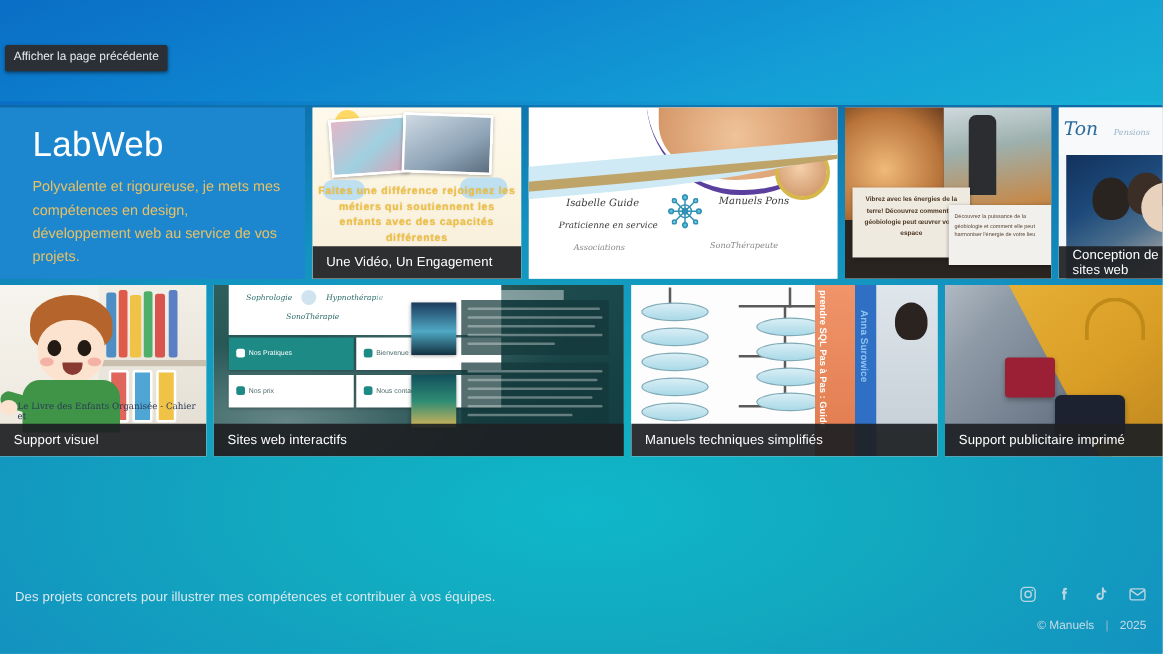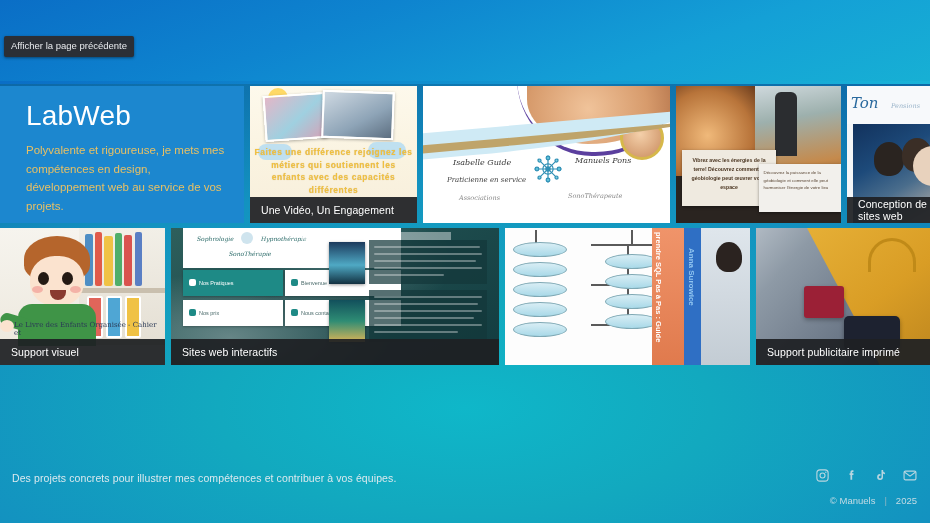--- a/index.html
+++ b/index.html
@@ -429,20 +429,21 @@
         </div>
         <div class="orange">
           <span class="vtext" style="left:2px;top:4px;font-size:7.5px;">prendre SQL Pas à Pas : Guide</span>
         </div>
         <div class="bluestrip">
           <span class="vtext" style="left:3px;top:20px;font-size:8px;color:#8fc4f0;">Anna Surowice</span>
         </div>
         <div class="person"></div>
         <div class="head7"></div>
       </div>
+      <div class="label">Manuels techniques simplifiés</div>
     </div>
 
     <div class="card" style="flex:0 0 186px">
       <div class="art c8">
         <div class="sl s1"></div>
         <div class="sl s2"></div>
         <div class="handle" style="left:112px;top:10px;width:48px;height:34px;"></div>
         <div class="bag1"></div>
         <div class="bag2"></div>
       </div>

